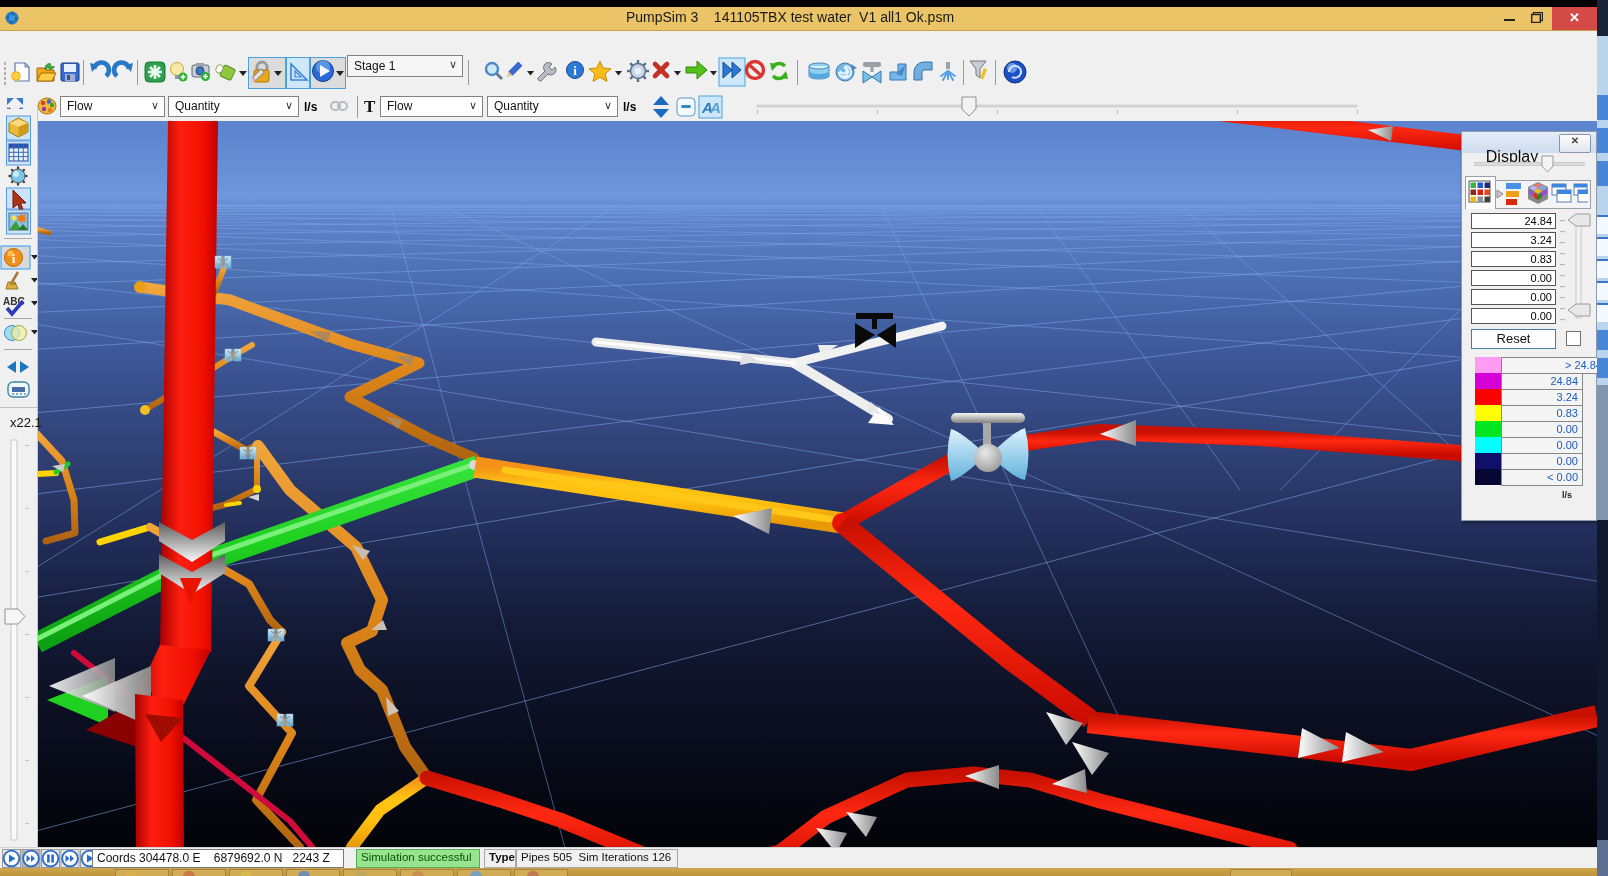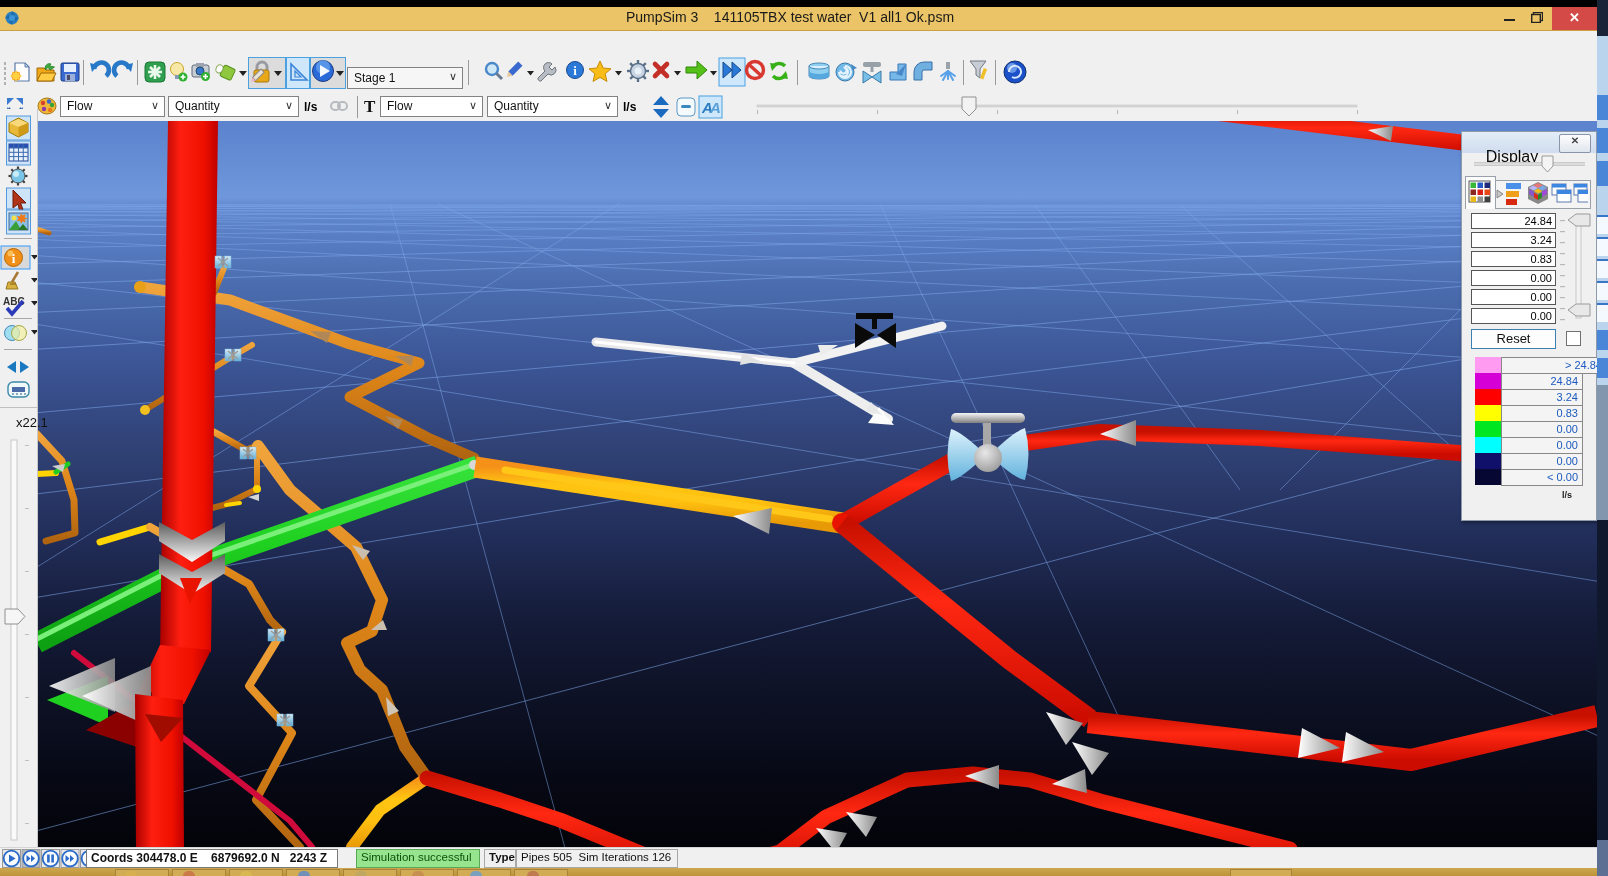--- a/index.html
+++ b/index.html
@@ -244,21 +244,21 @@
           <path d="M1 1 h16 l-6 8 v9 l-4 -3 v-6z" fill="#c8ccd4" stroke="#707880"></path>
           <rect x="13" y="8" width="3.5" height="11" fill="#f0c028" transform="rotate(20 14 13)"></rect>
         </g>
 <rect x="995" y="6" width="1" height="25" fill="#9a9a9a"></rect>
 <g transform="translate(1003,6)">
           <circle cx="12" cy="12" r="11" fill="#1a50c8" stroke="#10306e"></circle>
           <circle cx="9" cy="8" r="5" fill="#6a98e8"></circle>
           <path d="M12 12 m-6 0 a6 6 0 1 1 3 5" fill="none" stroke="#d8e8fc" stroke-width="2"></path>
         </g>
       </svg>
-    <div class="combo" style="left:347px;top:13px;width:114px;height:20px;background:#f6f6f6;">
+    <div class="combo" style="left:347px;top:1px;width:114px;height:20px;background:#f6f6f6;">
       <span>Stage 1</span>
         <span class="chev">∨</span>
     </div>
   </div>
 
   <div class="abs" id="toolbar2">
     <svg class="abs" style="left:0;top:0" width="1597" height="28" viewBox="0 0 1597 28">
         <g transform="translate(7,5)">
           <g fill="#3a7ad0">
             <polygon points="0,0 7,0 0,7"></polygon>
@@ -616,21 +616,21 @@
 <rect x="11" y="331" width="6" height="400" fill="#fafafa" stroke="#c8c8c8"></rect>
 <rect x="25" y="336" width="4" height="1" fill="#c0c0c0"></rect>
 <rect x="25" y="399" width="4" height="1" fill="#c0c0c0"></rect>
 <rect x="25" y="462" width="4" height="1" fill="#c0c0c0"></rect>
 <rect x="25" y="525" width="4" height="1" fill="#c0c0c0"></rect>
 <rect x="25" y="588" width="4" height="1" fill="#c0c0c0"></rect>
 <rect x="25" y="651" width="4" height="1" fill="#c0c0c0"></rect>
 <rect x="25" y="714" width="4" height="1" fill="#c0c0c0"></rect>
 <path d="M5 500 h13 l7 7.5 -7 7.5 h-13z" fill="#f6f6f6" stroke="#909090"></path>
       </svg>
-    <div class="abs" style="left:16px;top:306px;font-size:13px;color:#111;">x22.1</div>
+    <div class="abs" style="left:10px;top:306px;font-size:13px;color:#111;">x22.1</div>
   </div>
 
   <div class="abs" id="dpanel">
       <div class="abs" style="left:0;top:0;width:134px;height:21px;background:linear-gradient(#e4edf8,#cfdcee);"></div>
 <div class="abs" style="left:0;top:16px;width:100px;text-align:center;font-size:16px;color:#0a0a0a;">Display</div>
 <div class="abs" style="left:97px;top:2px;width:30px;height:17px;background:linear-gradient(#fdfdfd,#e0e6ee);border:1px solid #8a94a8;border-radius:2px;text-align:center;font-size:10px;color:#444;font-weight:bold;">✕</div>
 <div class="abs" style="left:12px;top:30px;width:111px;height:2px;background:#dcdcdc;border:1px solid #cacaca;border-width:1px 0;"></div>
 <svg class="abs" style="left:79px;top:23px" width="14" height="18">
         <path d="M1 1 h11 v10 l-5.5 6 -5.5-6z" fill="#f4f4f4" stroke="#9a9a9a"></path>
       </svg>
@@ -733,21 +733,21 @@
 <rect x="47.1" y="6.5" width="2.6" height="8" fill="#2a6ac8"></rect>
         <rect x="51.3" y="6.5" width="2.6" height="8" fill="#2a6ac8"></rect>
 <rect x="61" y="1.5" width="18" height="18" fill="#e8e8e8" stroke="#9a9a9a"></rect>
 <circle cx="70" cy="10.5" r="7.8" fill="#f8fbff" stroke="#2a6ac8" stroke-width="1.8"></circle>
 <polygon points="65.5,7 69.5,10.5 65.5,14" fill="#2a6ac8"></polygon>
         <polygon points="70,7 74,10.5 70,14" fill="#2a6ac8"></polygon>
 <rect x="80.5" y="1.5" width="18" height="18" fill="#e8e8e8" stroke="#9a9a9a"></rect>
 <circle cx="89.5" cy="10.5" r="7.8" fill="#f8fbff" stroke="#2a6ac8" stroke-width="1.8"></circle>
 <polygon points="87.0,6.5 93.5,10.5 87.0,14.5" fill="#2a6ac8"></polygon>
       </svg>
-    <div class="sbox" style="left:86px;width:246px;background:#fff;border-color:#7a7a7a;font-weight:bold;">Coords 304478.0 E&nbsp;&nbsp;&nbsp;&nbsp;6879692.0 N&nbsp;&nbsp; 2243 Z</div>
+    <div class="sbox" style="left:92px;width:246px;background:#fff;border-color:#7a7a7a;font-weight:normal;">Coords 304478.0 E&nbsp;&nbsp;&nbsp;&nbsp;6879692.0 N&nbsp;&nbsp; 2243 Z</div>
     <div class="sbox" style="left:356px;width:118px;background:#97e48f;border-color:#58a858;color:#0b520b;font-size:11.5px;">Simulation successful</div>
     <div class="sbox" style="left:484px;width:26px;font-weight:bold;font-size:11.5px;">Type</div>
     <div class="sbox" style="left:516px;width:156px;font-size:11.5px;">Pipes 505&nbsp; Sim Iterations 126</div>
   </div>
 
   <div class="abs" id="taskbar">
       <div class="abs" style="left:0;top:0;width:1608px;height:8px;background:linear-gradient(#cda64f,#bd9438);"></div>
 <div class="abs" style="left:115px;top:1px;width:52px;height:7px;background:#d2ab55;border:1px solid #a8843a;border-bottom:0;"></div>
 <div class="abs" style="left:172px;top:1px;width:52px;height:7px;background:#d2ab55;border:1px solid #a8843a;border-bottom:0;"></div>
 <div class="abs" style="left:229px;top:1px;width:52px;height:7px;background:#d2ab55;border:1px solid #a8843a;border-bottom:0;"></div>

